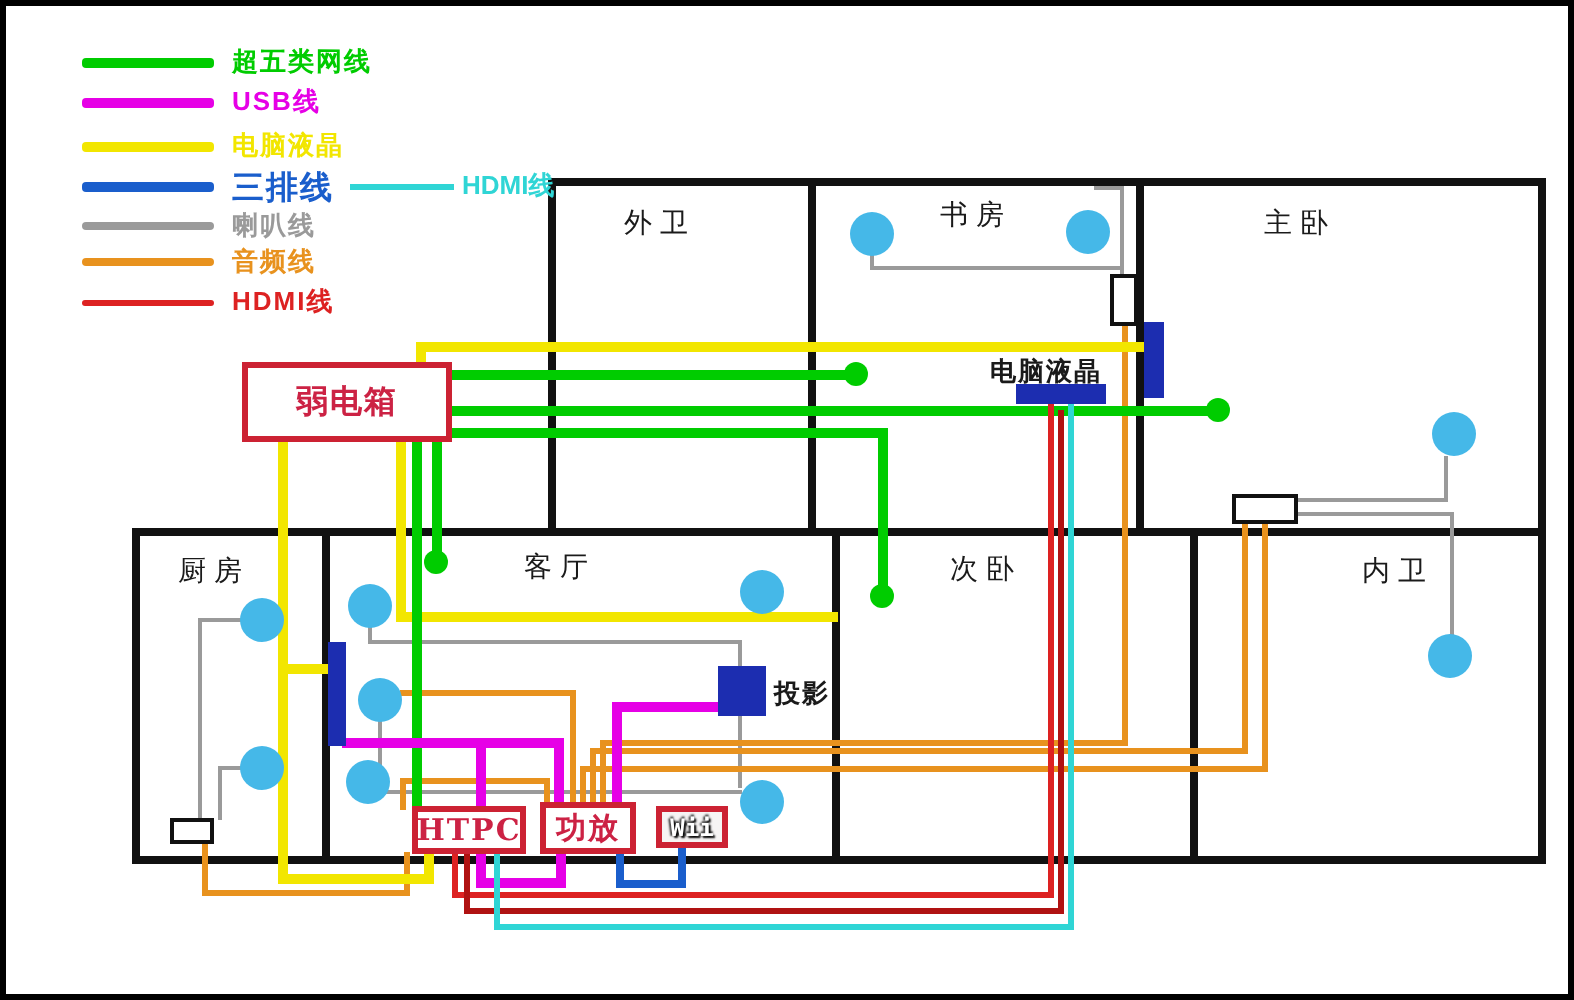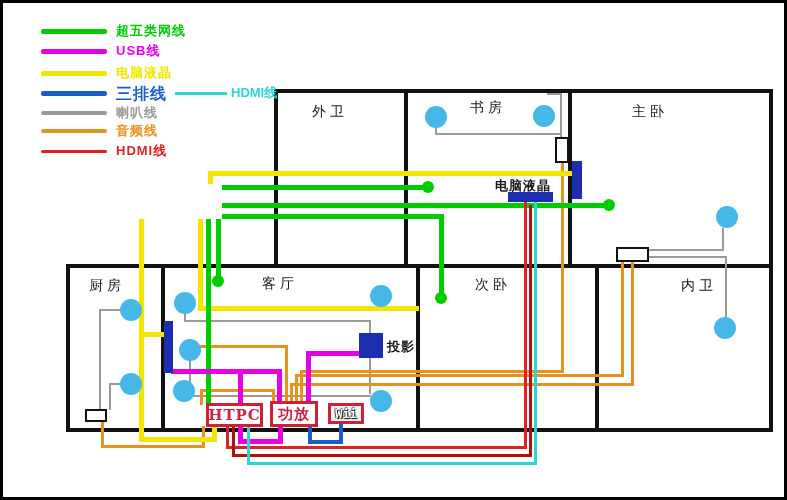--- a/index.html
+++ b/index.html
@@ -89,20 +89,21 @@
     <div class="abs" style="left: 274.5px; top: 421.5px; width: 5px; height: 19px; background: rgb(230, 0, 230);"></div>
     <div class="abs" style="left: 222.5px; top: 422.5px; width: 3px; height: 23px; background: rgb(221, 34, 34);"></div>
     <div class="abs" style="left: 222.5px; top: 442.5px; width: 301px; height: 3px; background: rgb(221, 34, 34);"></div>
     <div class="abs" style="left: 520.5px; top: 198.5px; width: 3px; height: 247px; background: rgb(221, 34, 34);"></div>
     <div class="abs" style="left: 228.5px; top: 422.5px; width: 3px; height: 31px; background: rgb(176, 18, 18);"></div>
     <div class="abs" style="left: 228.5px; top: 450.5px; width: 300px; height: 3px; background: rgb(176, 18, 18);"></div>
     <div class="abs" style="left: 525.5px; top: 201.5px; width: 3px; height: 252px; background: rgb(176, 18, 18);"></div>
     <div class="abs" style="left: 243.5px; top: 422.5px; width: 3px; height: 39px; background: rgb(47, 213, 213);"></div>
     <div class="abs" style="left: 243.5px; top: 458.5px; width: 290px; height: 3px; background: rgb(47, 213, 213);"></div>
     <div class="abs" style="left: 530.5px; top: 198.5px; width: 3px; height: 263px; background: rgb(47, 213, 213);"></div>
+    <div class="abs box" style="left: 118px; top: 178px; width: 105px; height: 40px; background: rgb(255, 255, 255); border: 3px solid rgb(204, 34, 51); color: rgb(204, 34, 68); font-size: 16px; letter-spacing: 1px;">弱电箱</div>
     <div class="abs box" style="left: 203px; top: 400px; width: 57px; height: 24px; background: rgb(255, 255, 255); border: 3px solid rgb(204, 34, 51); color: rgb(204, 34, 68); font-size: 15px; letter-spacing: 1px;">HTPC</div>
     <div class="abs box" style="left: 267px; top: 398px; width: 48px; height: 26px; background: rgb(255, 255, 255); border: 3px solid rgb(204, 34, 51); color: rgb(204, 34, 68); font-size: 15px; letter-spacing: 1px;">功放</div>
     <div class="abs box" style="left: 325px; top: 400px; width: 36px; height: 21px; background: rgb(246, 244, 244); border: 3px solid rgb(204, 34, 51); color: rgb(255, 255, 255); font-size: 12px; font-family: &quot;DejaVu Sans Mono&quot;, monospace; text-shadow: rgb(0, 0, 0) 1px 1px 1px, rgb(68, 68, 68) -1px 0px 1px, rgb(68, 68, 68) 0px -1px 1px;">Wii</div>
     <div class="abs" style="left: 505px; top: 189px; width: 45px; height: 10px; background: rgb(28, 45, 176);"></div>
     <div class="abs" style="left: 569px; top: 158px; width: 10px; height: 38px; background: rgb(28, 45, 176);"></div>
     <div class="abs" style="left: 161px; top: 318px; width: 9px; height: 52px; background: rgb(28, 45, 176);"></div>
     <div class="abs" style="left: 356px; top: 330px; width: 24px; height: 25px; background: rgb(28, 45, 176);"></div>
     <div class="abs" style="left: 552px; top: 134px; width: 14px; height: 26px; background: rgb(255, 255, 255); border: 2px solid rgb(17, 17, 17); box-sizing: border-box;"></div>
     <div class="abs" style="left: 613px; top: 244px; width: 33px; height: 15px; background: rgb(255, 255, 255); border: 2px solid rgb(17, 17, 17); box-sizing: border-box;"></div>
     <div class="abs" style="left: 82px; top: 406px; width: 22px; height: 13px; background: rgb(255, 255, 255); border: 2px solid rgb(17, 17, 17); box-sizing: border-box;"></div>

